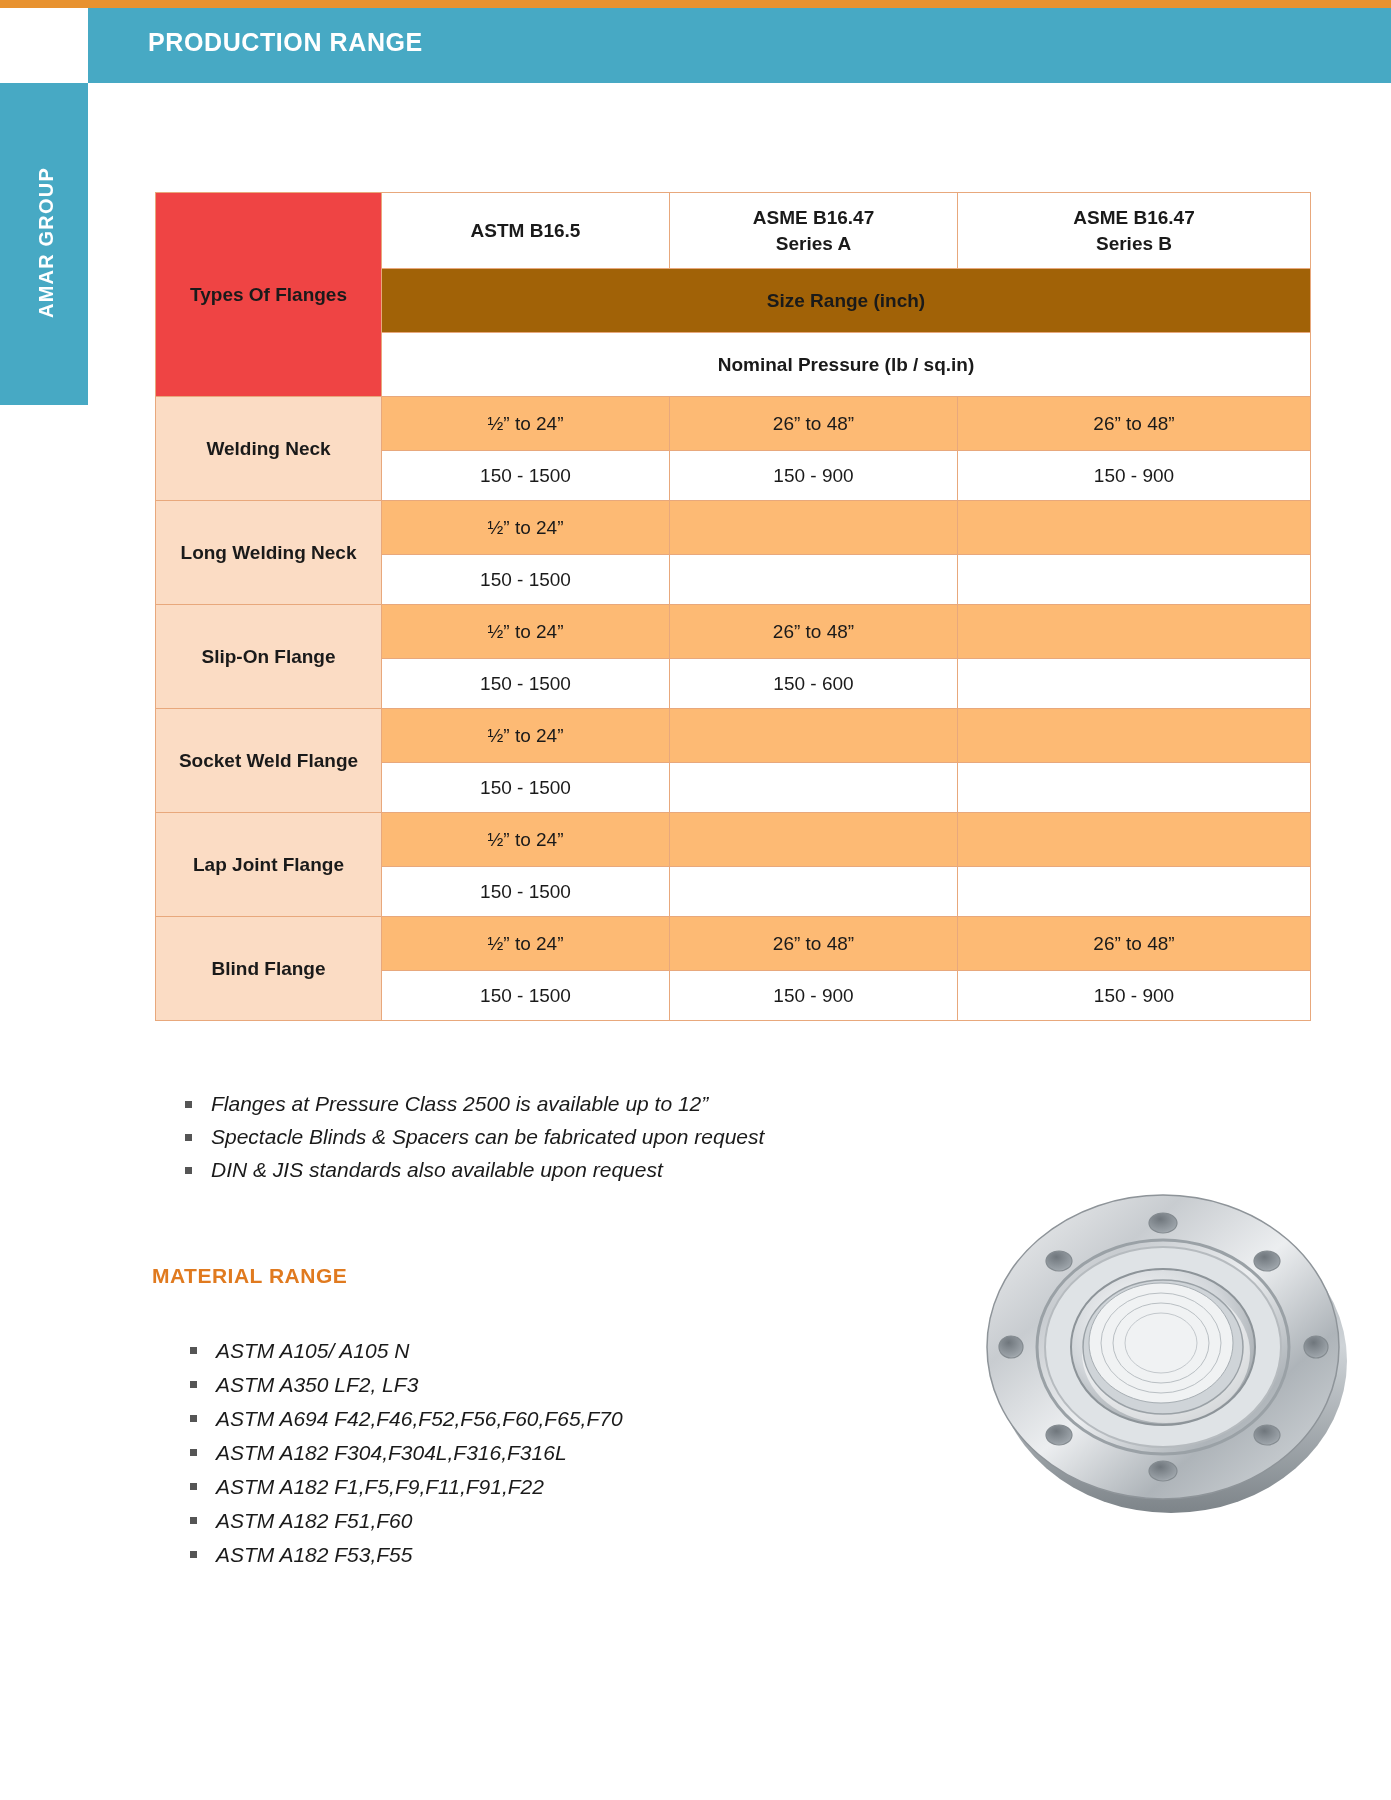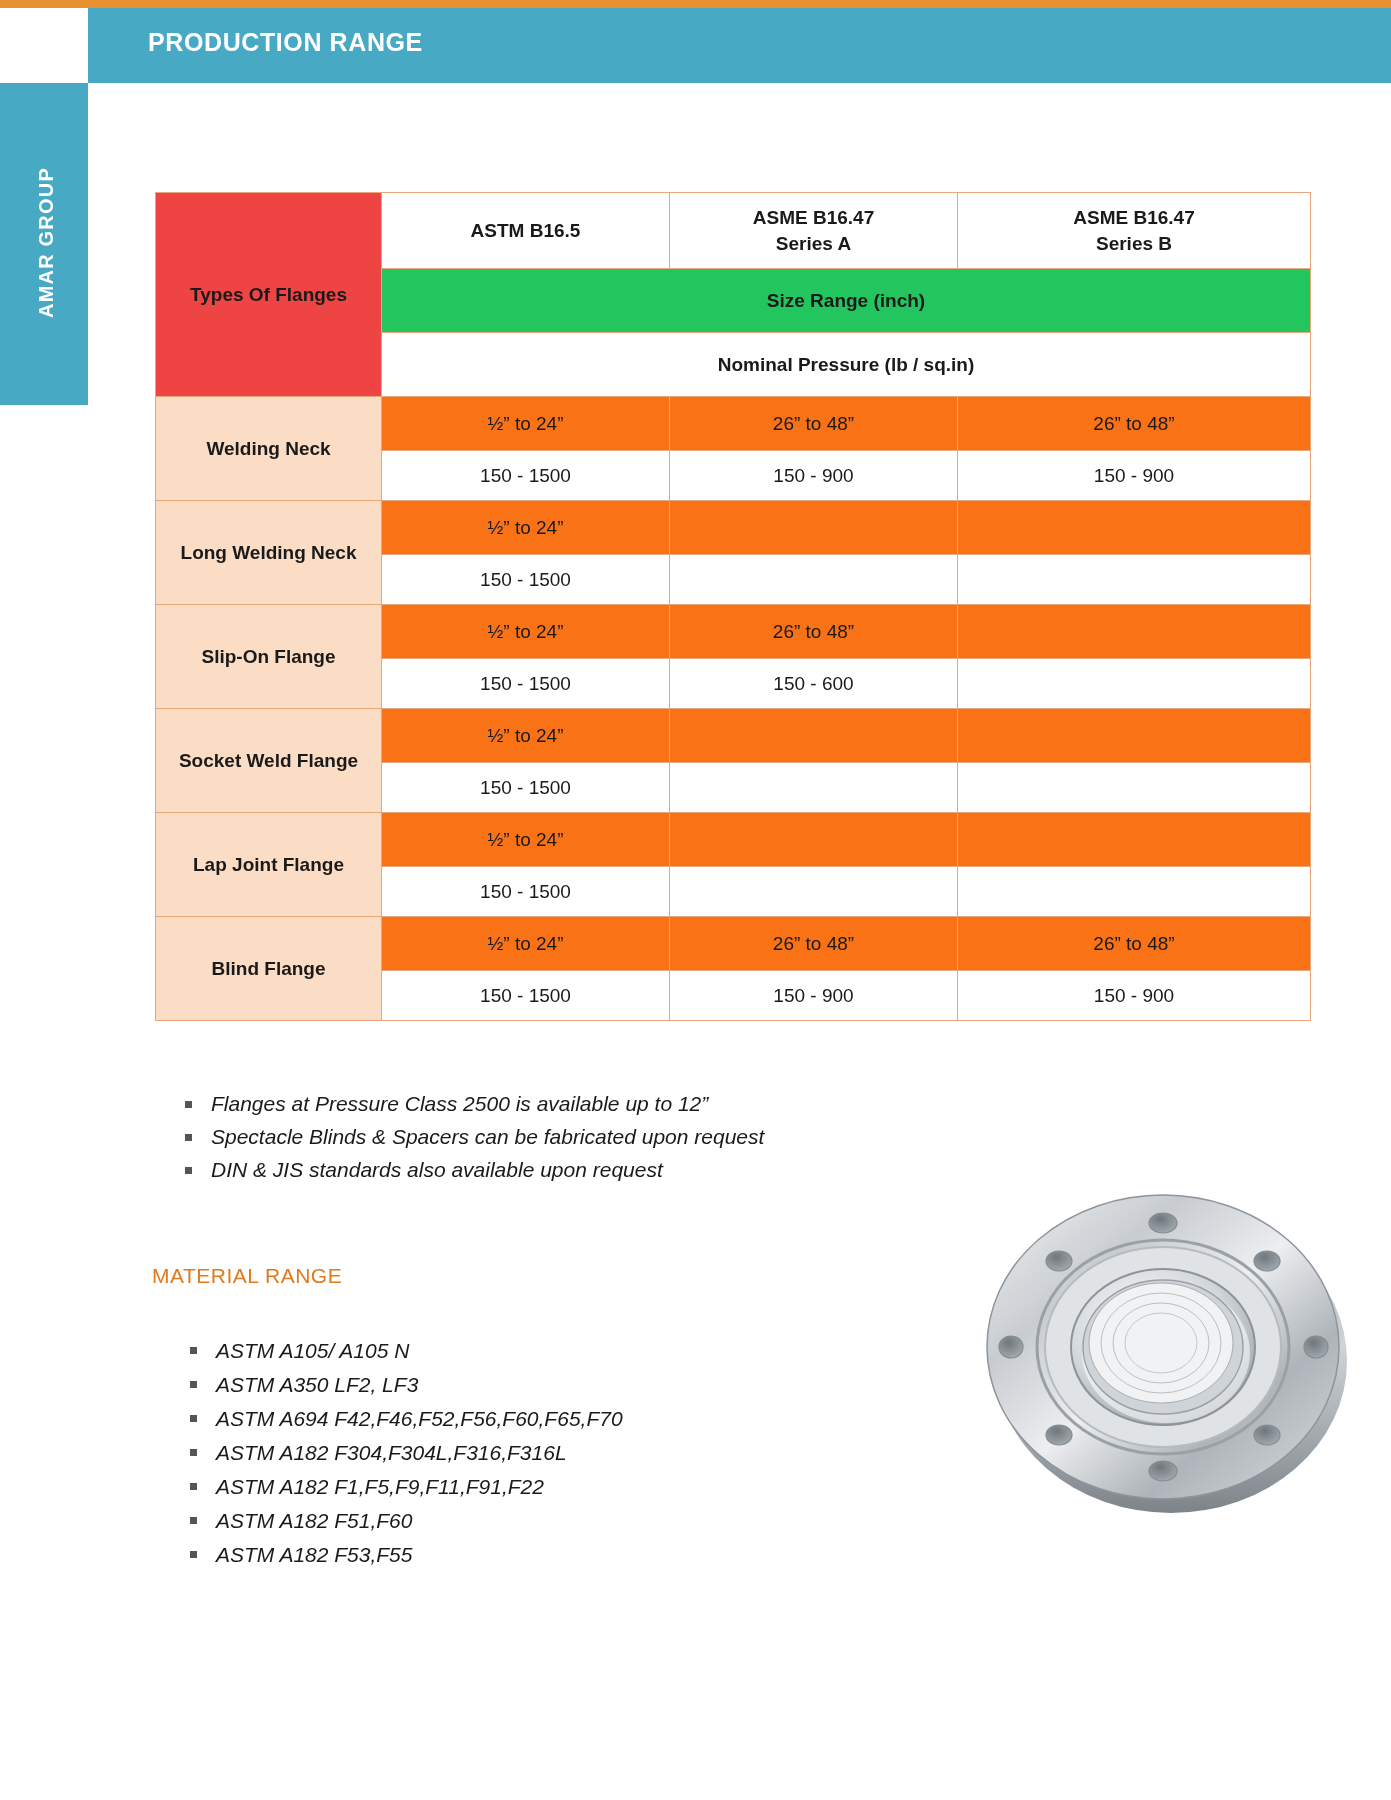--- a/index.html
+++ b/index.html
@@ -93,42 +93,42 @@
     line-height: 26px;
   }
   .cell-types {
     background: #ef4444;
     color: #e07a1f;
     font-weight: bold;
     font-size: 21px;
     line-height: 28px;
   }
   .band-size {
-    background: #22c55e;
+    background: #a16207;
     font-weight: bold;
     font-size: 21px;
     height: 63px;
     color: #1a1a1a;
   }
   .band-press {
     background: #ffffff;
     font-weight: bold;
     font-size: 21px;
     height: 63px;
     color: #1a1a1a;
   }
   .rowlabel {
     background: #fbdcc4;
     font-weight: bold;
     font-size: 21px;
     line-height: 28px;
     color: #1a1a1a;
   }
   .cell-size {
-    background: #f97316;
+    background: #fdba74;
     height: 53px;
     font-size: 20px;
   }
   .cell-press {
     background: #ffffff;
     height: 49px;
     font-size: 20px;
   }
 
   
@@ -156,21 +156,21 @@
     color: #1a1a1a;
     line-height: 28px;
   }
 
   
   .mat-title {
     position: absolute;
     left: 152px;
     top: 1264px;
     font-size: 21px;
-    font-weight: normal;
+    font-weight: bold;
     color: #e07a1f;
     letter-spacing: 0.5px;
   }
   .mat-list {
     position: absolute;
     left: 190px;
     top: 1336px;
     width: 760px;
     text-align: center;
   }

